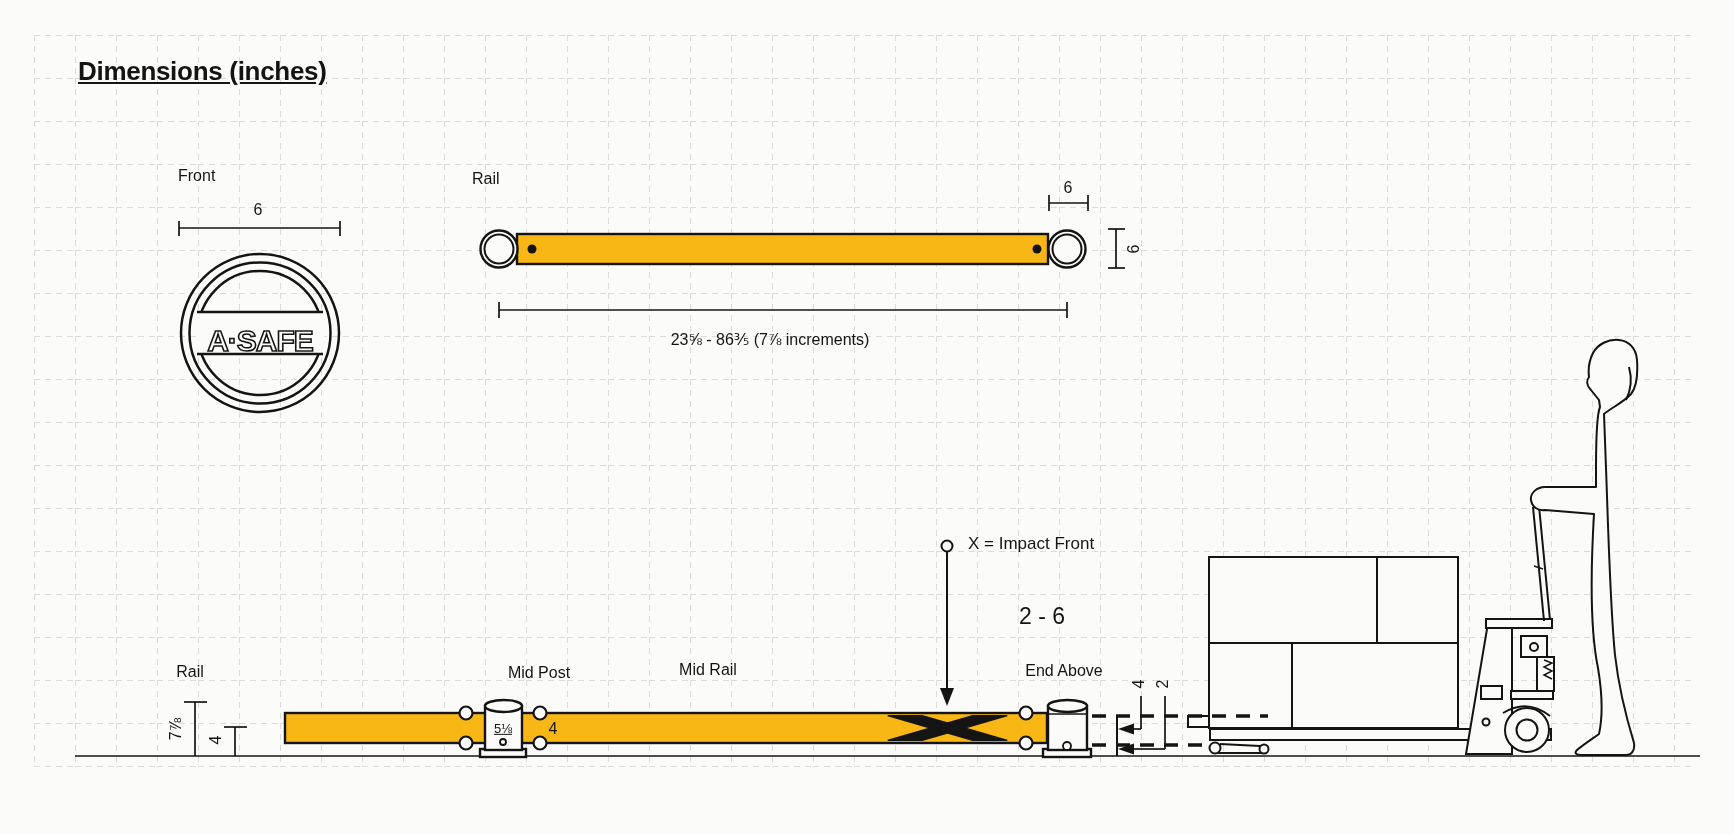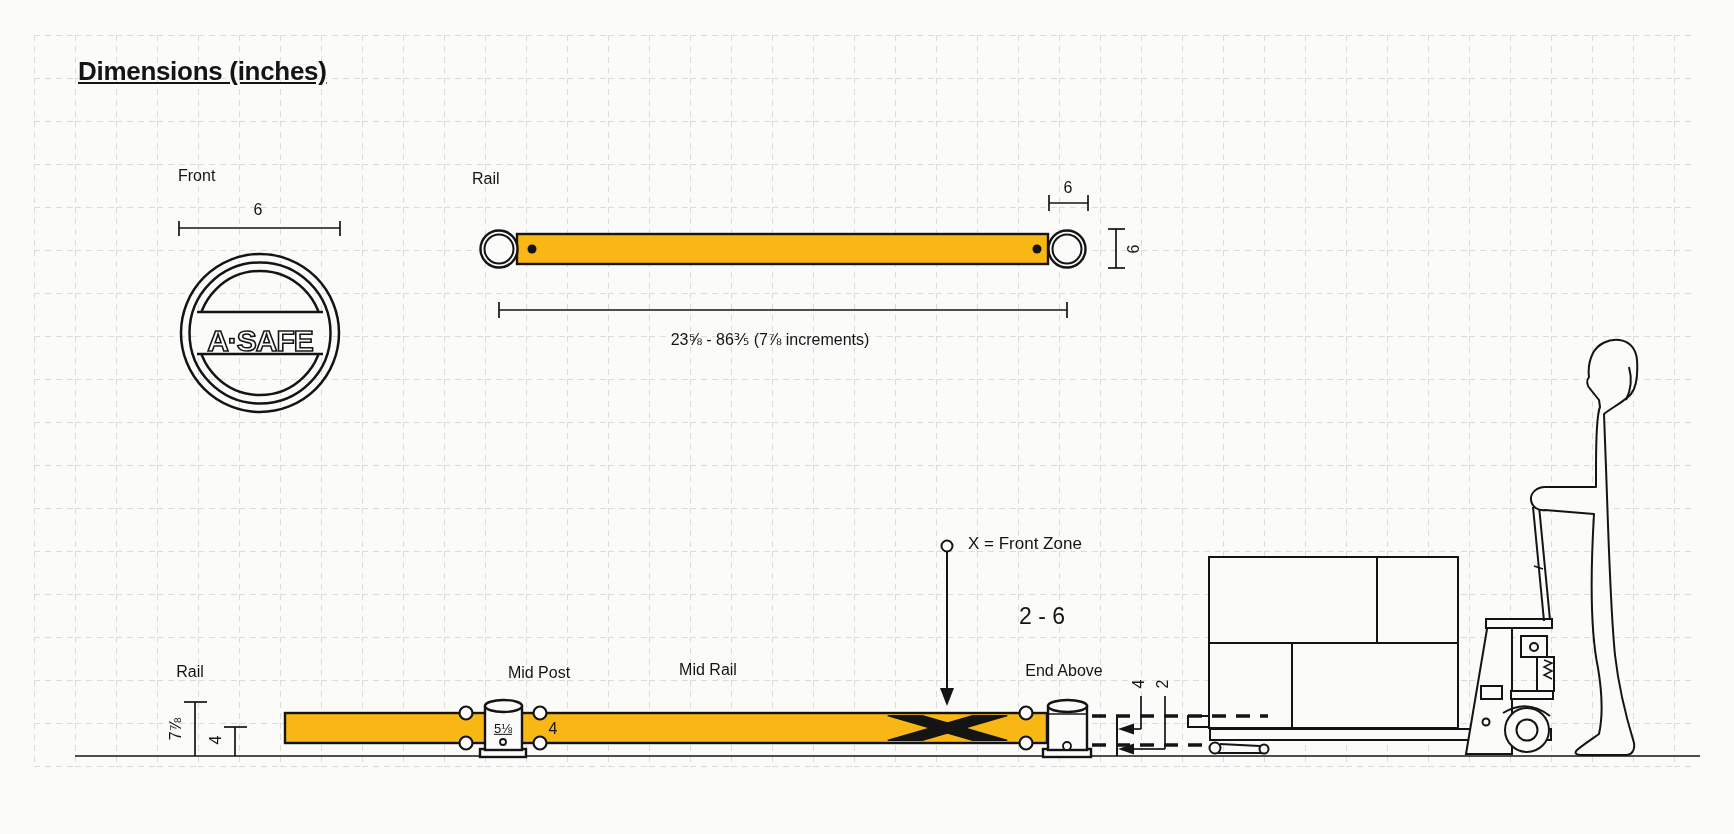--- a/index.html
+++ b/index.html
@@ -220,18 +220,18 @@
   <div class="lbl" style="left:190px;top:672px;">Rail</div>
   <div class="lbl rot" style="left:176px;top:729px;">7⅞</div>
   <div class="lbl rot" style="left:216px;top:740px;">4</div>
 
   <div class="lbl" style="left:503px;top:673px;margin-left:36px;">Mid Post</div>
   <div class="lbl small" style="left:503px;top:729px;">5⅛</div>
   <div class="lbl" style="left:553px;top:729px;">4</div>
   <div class="lbl" style="left:708px;top:670px;">Mid Rail</div>
   <div class="lbl" style="left:1064px;top:671px;">End Above</div>
 
-  <div class="lbl left" style="left:968px;top:544px;font-size:17px;">X = Front Zone</div>
+  <div class="lbl left" style="left:968px;top:544px;font-size:17px;">X = Impact Front</div>
   <div class="lbl big" style="left:1042px;top:577px;margin-top:40px;">2 - 6</div>
 
   <div class="lbl rot" style="left:1139px;top:684px;">4</div>
   <div class="lbl rot" style="left:1163px;top:684px;">2</div>
 </div>
 
 </body></html>

